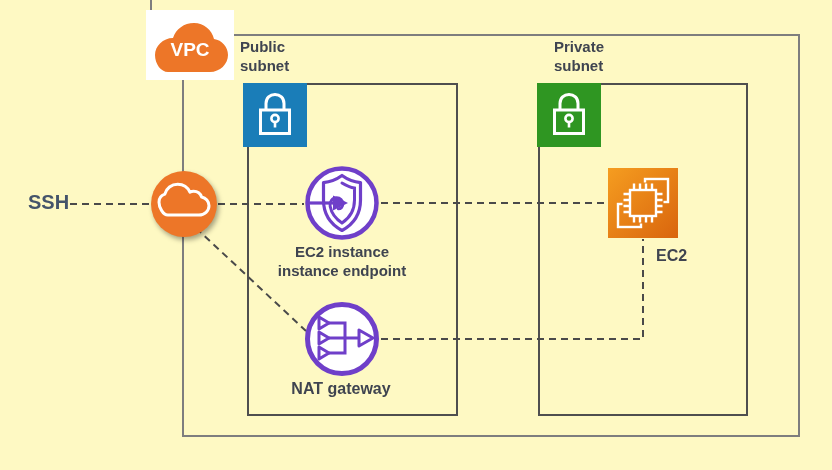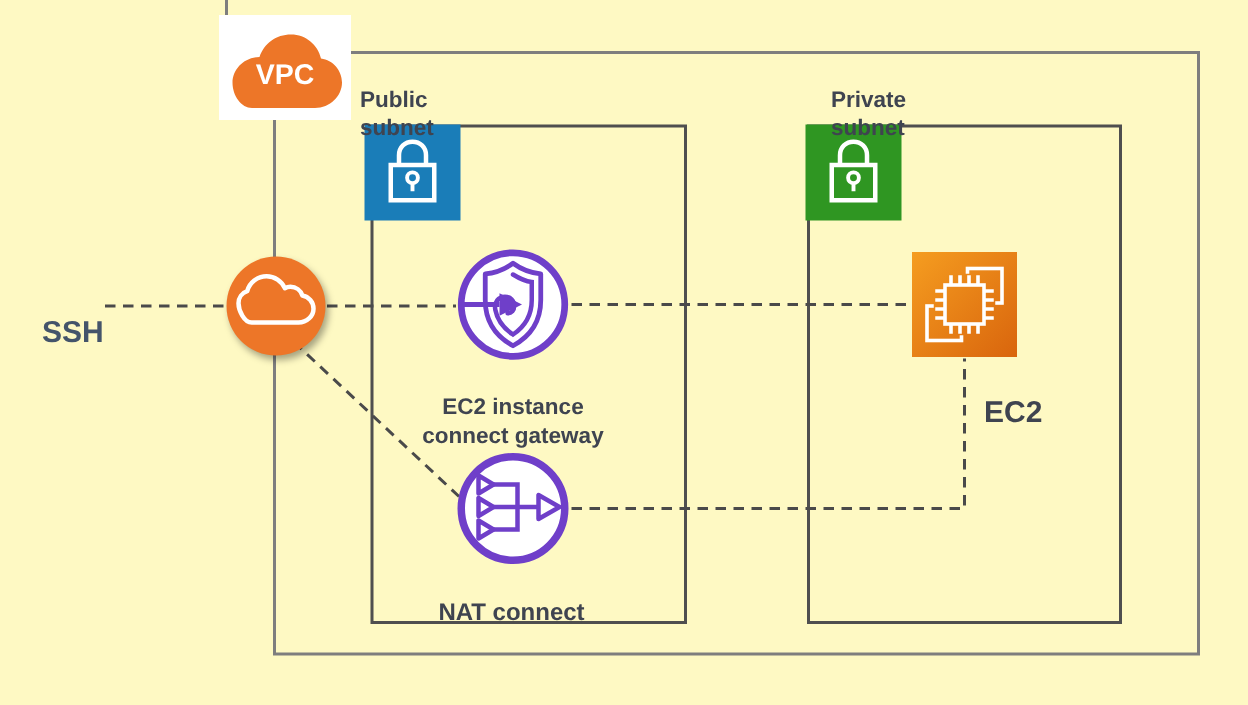--- a/index.html
+++ b/index.html
@@ -24,27 +24,27 @@
   .vpc-cloud-wrap{left:146px; top:10px; width:88px; height:70px;}
   .lock-badge{width:64px; height:64px;}
   .lock-badge.public{left:243px; top:83px; background:var(--blue);}
   .lock-badge.private{left:537px; top:83px; background:var(--green);}
   .igw{left:151px; top:171px; width:66px; height:66px; border-radius:50%;
        background:var(--orange); box-shadow:2px 3px 5px rgba(0,0,0,0.35);}
   .node-circle{width:78px; height:78px;}
   .endpoint-node{left:303px; top:164px;}
   .nat-node{left:303px; top:300px;}
   .ec2-node{left:608px; top:168px; width:70px; height:70px;}
-  .lbl{position:absolute; color:var(--label-text); font-weight:bold; font-size:15px; line-height:19px;margin-top:20px;}
+  .lbl{position:absolute; color:var(--label-text); font-weight:bold; font-size:15px; line-height:19px;}
   .pre{white-space:pre-line;}
   .lbl-public{left:240px; top:37px; width:92px;}
   .lbl-private{left:554px; top:37px; width:92px;}
   .lbl-endpoint{left:252px; top:242px; width:180px; text-align:center;}
   .lbl-nat{left:261px; top:379px; width:160px; text-align:center; font-size:16px;}
-  .lbl-ec2{left:656px; top:246px; font-size:20px;}
+  .lbl-ec2{left:656px; top:246px; font-size:16px;}
   .lbl-ssh{left:28px; top:193px; font-size:20px; color:var(--ssh-text);}
   
   .s-purple{stroke:var(--purple); fill:none;}
   .f-purple{fill:var(--purple);}
   .s-white{stroke:var(--glyph); fill:none;}
   .f-white-text{fill:var(--glyph); font-family:"Liberation Sans", sans-serif; font-weight:bold;}
 </style>
 </head>
 <body>
 
@@ -120,17 +120,17 @@
     <rect x="22" y="22" width="26" height="26" class="s-white" stroke-width="2.4"></rect>
     <path class="s-white" stroke-width="2.4" d="M26,15.5V22 M32,15.5V22 M38,15.5V22 M44,15.5V22 M26,48V54.5 M32,48V54.5 M38,48V54.5 M44,48V54.5 M15.5,26H22 M15.5,32H22 M15.5,38H22 M15.5,44H22 M48,26H54.5 M48,32H54.5 M48,38H54.5 M48,44H54.5"></path>
   </svg>
 
   <div class="lbl lbl-ssh">SSH</div>
   <div class="lbl lbl-public pre">Public
 subnet</div>
   <div class="lbl lbl-private pre">Private
 subnet</div>
   <div class="lbl lbl-endpoint pre">EC2 instance
-connect gateway</div>
-  <div class="lbl lbl-nat">NAT connect</div>
+instance endpoint</div>
+  <div class="lbl lbl-nat">NAT gateway</div>
   <div class="lbl lbl-ec2">EC2</div>
 
 </div>
 
 </body></html>

